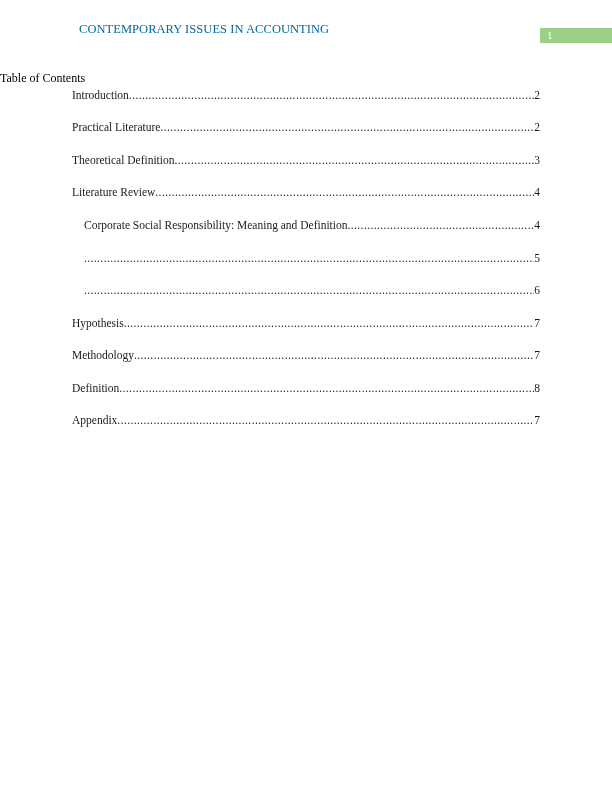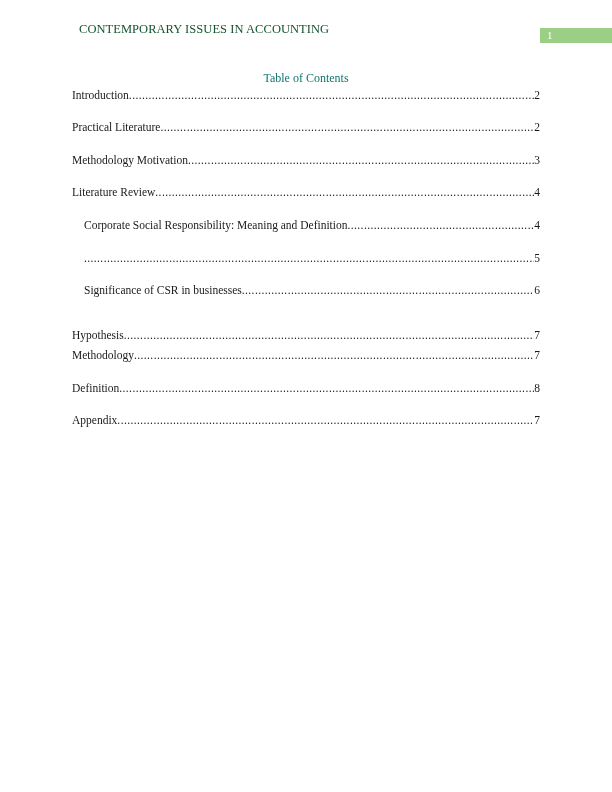--- a/index.html
+++ b/index.html
@@ -14,43 +14,42 @@
       overflow: hidden;
       font-family: "Liberation Serif", serif;
       color: #111111;
     }
     .running-head {
       position: absolute;
       left: 79px;
       top: 22px;
       font-size: 12.5px;
       letter-spacing: 0.05px;
-      color: #14532d;
+      color: #0369a1;
     }
     .page-badge {
       position: absolute;
       left: 540px;
       top: 28px;
       width: 72px;
       height: 15px;
       background: #9bcf85;
       color: #ffffff;
       font-size: 11px;
       line-height: 15px;
       padding-left: 7px;
       box-sizing: border-box;
     }
     .toc-title {
       position: absolute;
       left: 0;
       width: 612px;
       top: 71px;
-      text-align: center;
       font-size: 12px;
-      color: #0f766e;
+      color: #000000;
     }
     .toc {
       position: absolute;
       left: 72px;
       top: 87px;
       width: 468px;
     }
     .toc-entry {
       position: absolute;
       left: 0;
@@ -91,44 +90,43 @@
     <span class="toc-label">Introduction</span>
     <span class="toc-leader"></span>
     <span class="toc-page">2</span>
   </div>
   <div class="toc-entry level-1" style="top:32px">
     <span class="toc-label">Practical Literature</span>
     <span class="toc-leader"></span>
     <span class="toc-page">2</span>
   </div>
   <div class="toc-entry level-1" style="top:65px">
-    <span class="toc-label">Methodology Motivation</span>
+    <span class="toc-label">Theoretical Definition</span>
     <span class="toc-leader"></span>
     <span class="toc-page">3</span>
   </div>
   <div class="toc-entry level-1" style="top:97px">
     <span class="toc-label">Literature Review</span>
     <span class="toc-leader"></span>
     <span class="toc-page">4</span>
   </div>
   <div class="toc-entry level-2" style="top:130px">
     <span class="toc-label">Corporate Social Responsibility: Meaning and Definition</span>
     <span class="toc-leader"></span>
     <span class="toc-page">4</span>
   </div>
   <div class="toc-entry level-2" style="top:163px">
     <span class="toc-leader"></span>
     <span class="toc-page">5</span>
   </div>
   <div class="toc-entry level-2" style="top:195px">
-    <span class="toc-label">Significance of CSR in businesses</span>
     <span class="toc-leader"></span>
     <span class="toc-page">6</span>
   </div>
-  <div class="toc-entry level-1" style="top:240px">
+  <div class="toc-entry level-1" style="top:228px">
     <span class="toc-label">Hypothesis</span>
     <span class="toc-leader"></span>
     <span class="toc-page">7</span>
   </div>
   <div class="toc-entry level-1" style="top:260px">
     <span class="toc-label">Methodology</span>
     <span class="toc-leader"></span>
     <span class="toc-page">7</span>
   </div>
   <div class="toc-entry level-1" style="top:293px">

